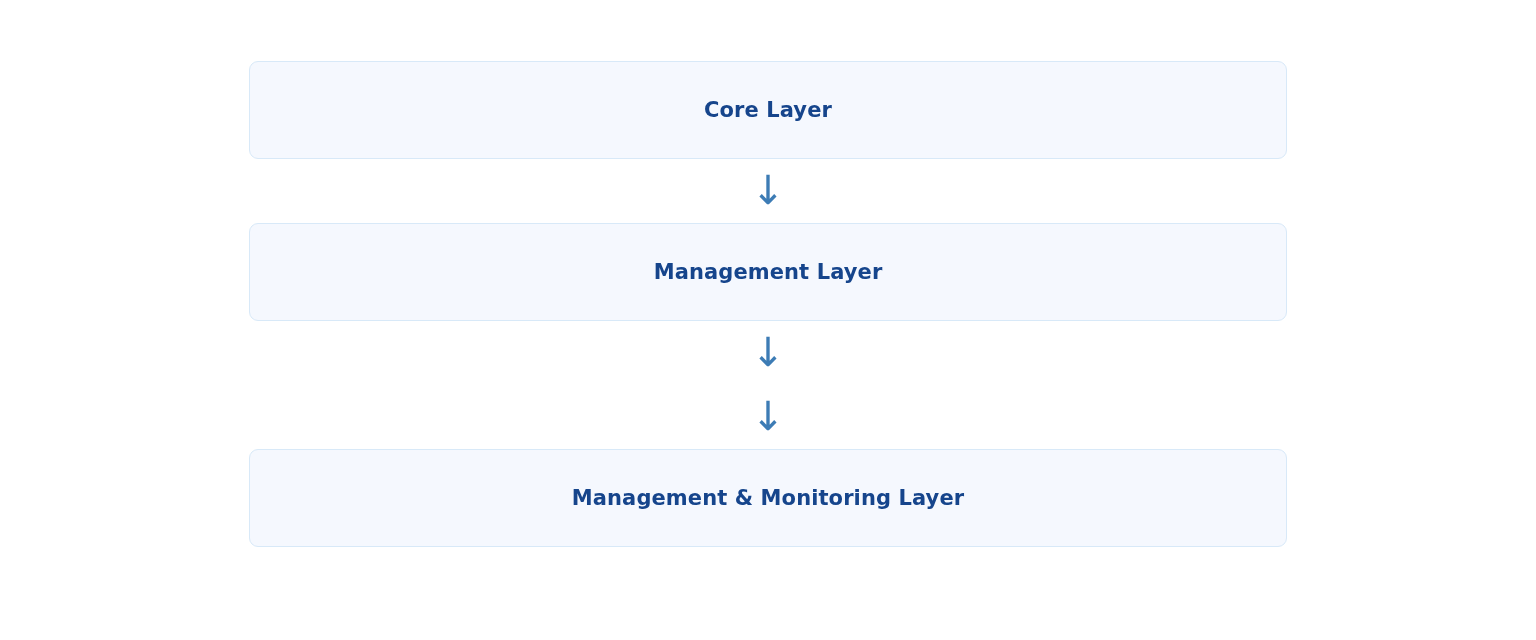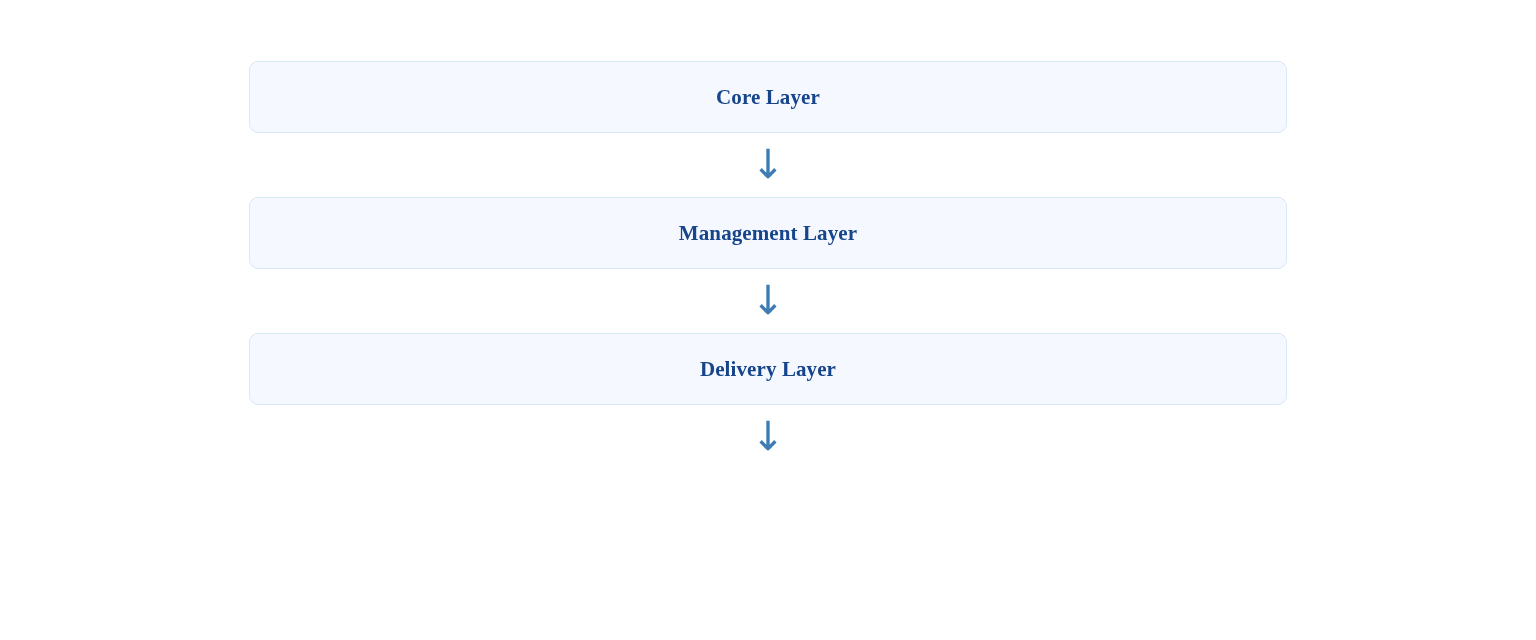--- a/index.html
+++ b/index.html
@@ -18,29 +18,28 @@
     position: absolute;
     left: 249px;
     top: 61px;
     width: 1038px;
     display: flex;
     flex-direction: column;
     align-items: stretch;
   }
 
   .layer-box {
-    height: 72px;
+    height: 98px;
     box-sizing: border-box;
     background: #f5f8fe;
     border: 1px solid #d8e9f8;
     border-radius: 9px;
     display: flex;
     align-items: center;
     justify-content: center;
-    font-family: Liberation Serif, serif;
   }
 
   .layer-label {
     font-size: 21px;
     font-weight: 600;
     color: #16458c;
     letter-spacing: 0.1px;
     line-height: 1;
     white-space: nowrap;
   }
@@ -76,22 +75,22 @@
   </div>
 
   <div class="layer-box">
     <span class="layer-label">Management Layer</span>
   </div>
 
   <div class="arrow-row">
     <span class="arrow-glyph">↓</span>
   </div>
 
-  <div class="layer-box">
-    <span class="layer-label">Delivery Layer</span>
-  </div>
 
   <div class="arrow-row">
     <span class="arrow-glyph">↓</span>
   </div>
 
+  <div class="layer-box">
+    <span class="layer-label">Management &amp; Monitoring Layer</span>
+  </div>
 
 </div>
 
 </body></html>

